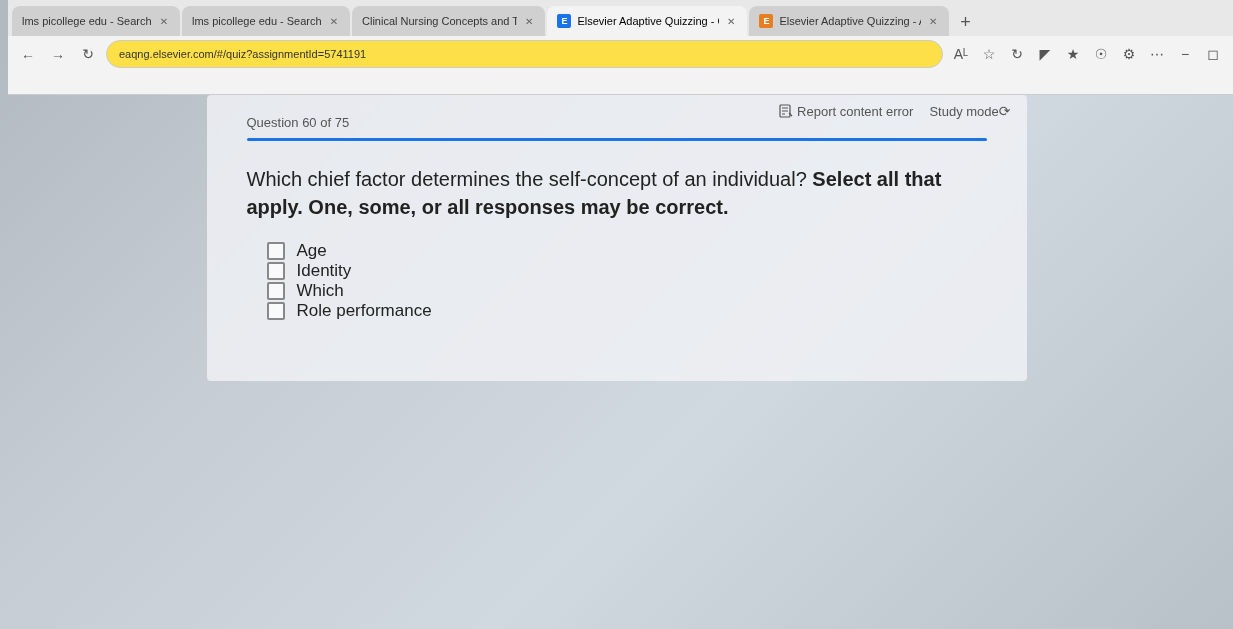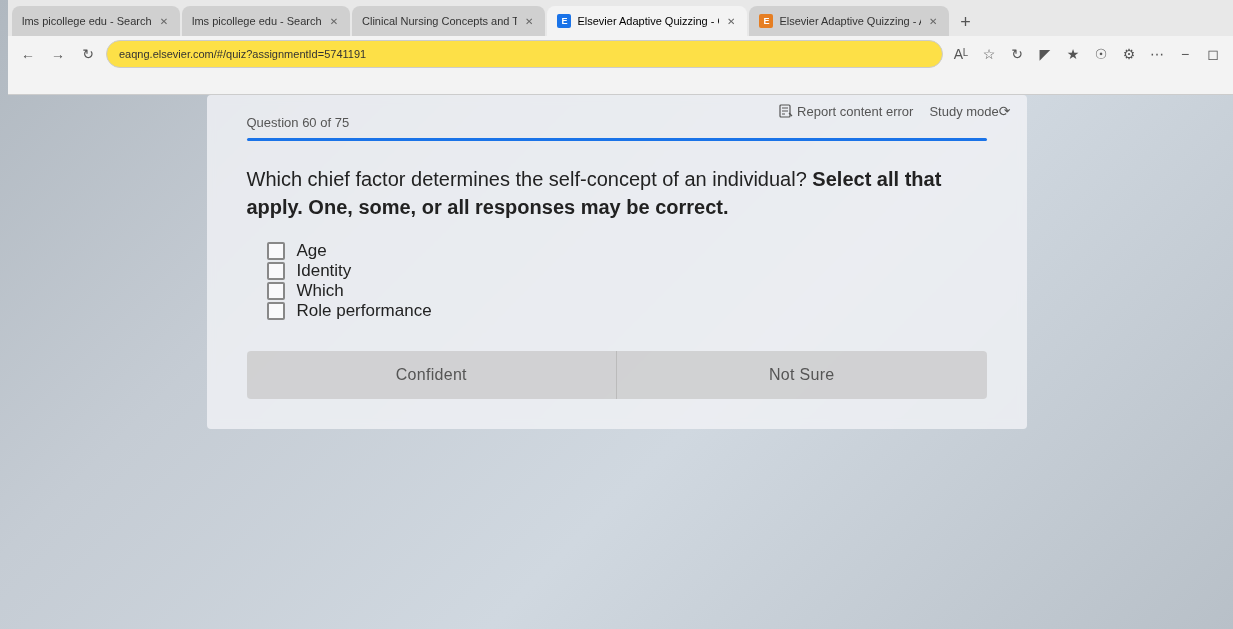--- a/index.html
+++ b/index.html
@@ -401,19 +401,15 @@
         <span>Which</span>
       </div>
 
       <div class="answer-option">
         <div class="checkbox"></div>
         <span>Role performance</span>
       </div>
 
     </div>
 
-    <div class="action-buttons">
-      <button class="btn-confident">Confident</button>
-      <button class="btn-not-sure">Not Sure</button>
-    </div>
 
   </div>
 </div>
 
 </body></html>

